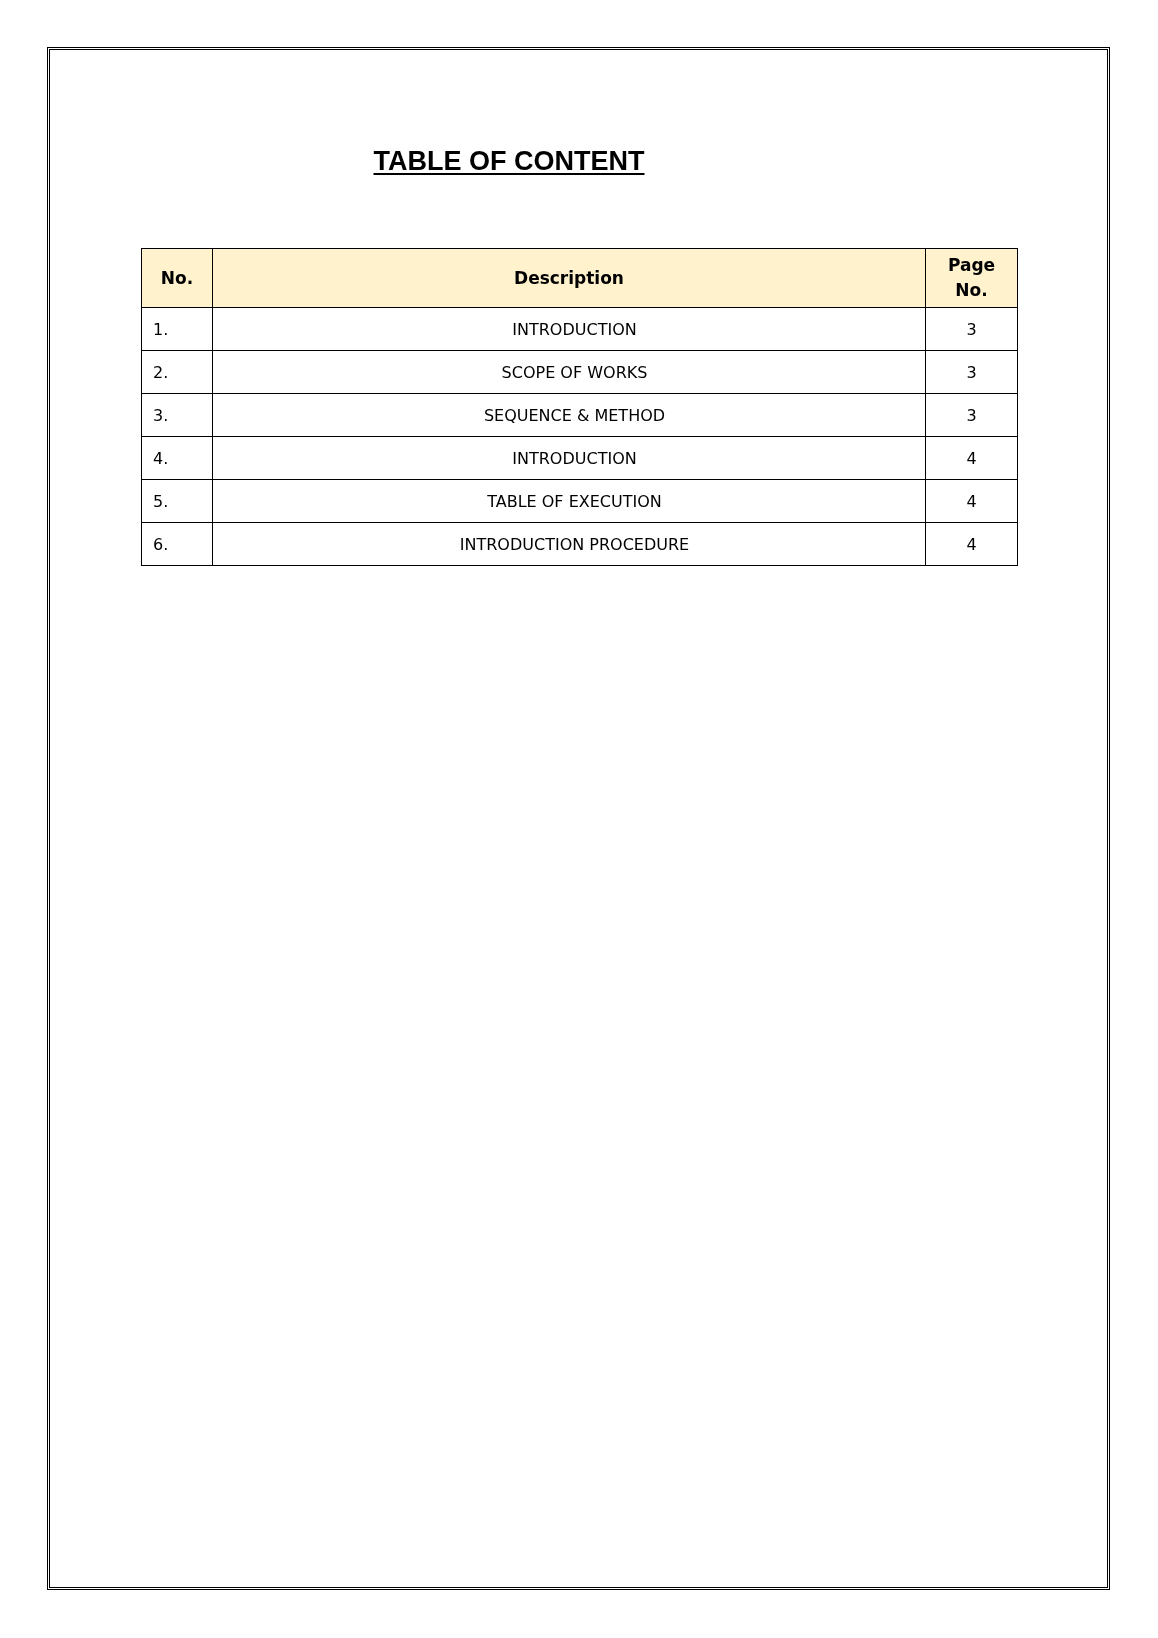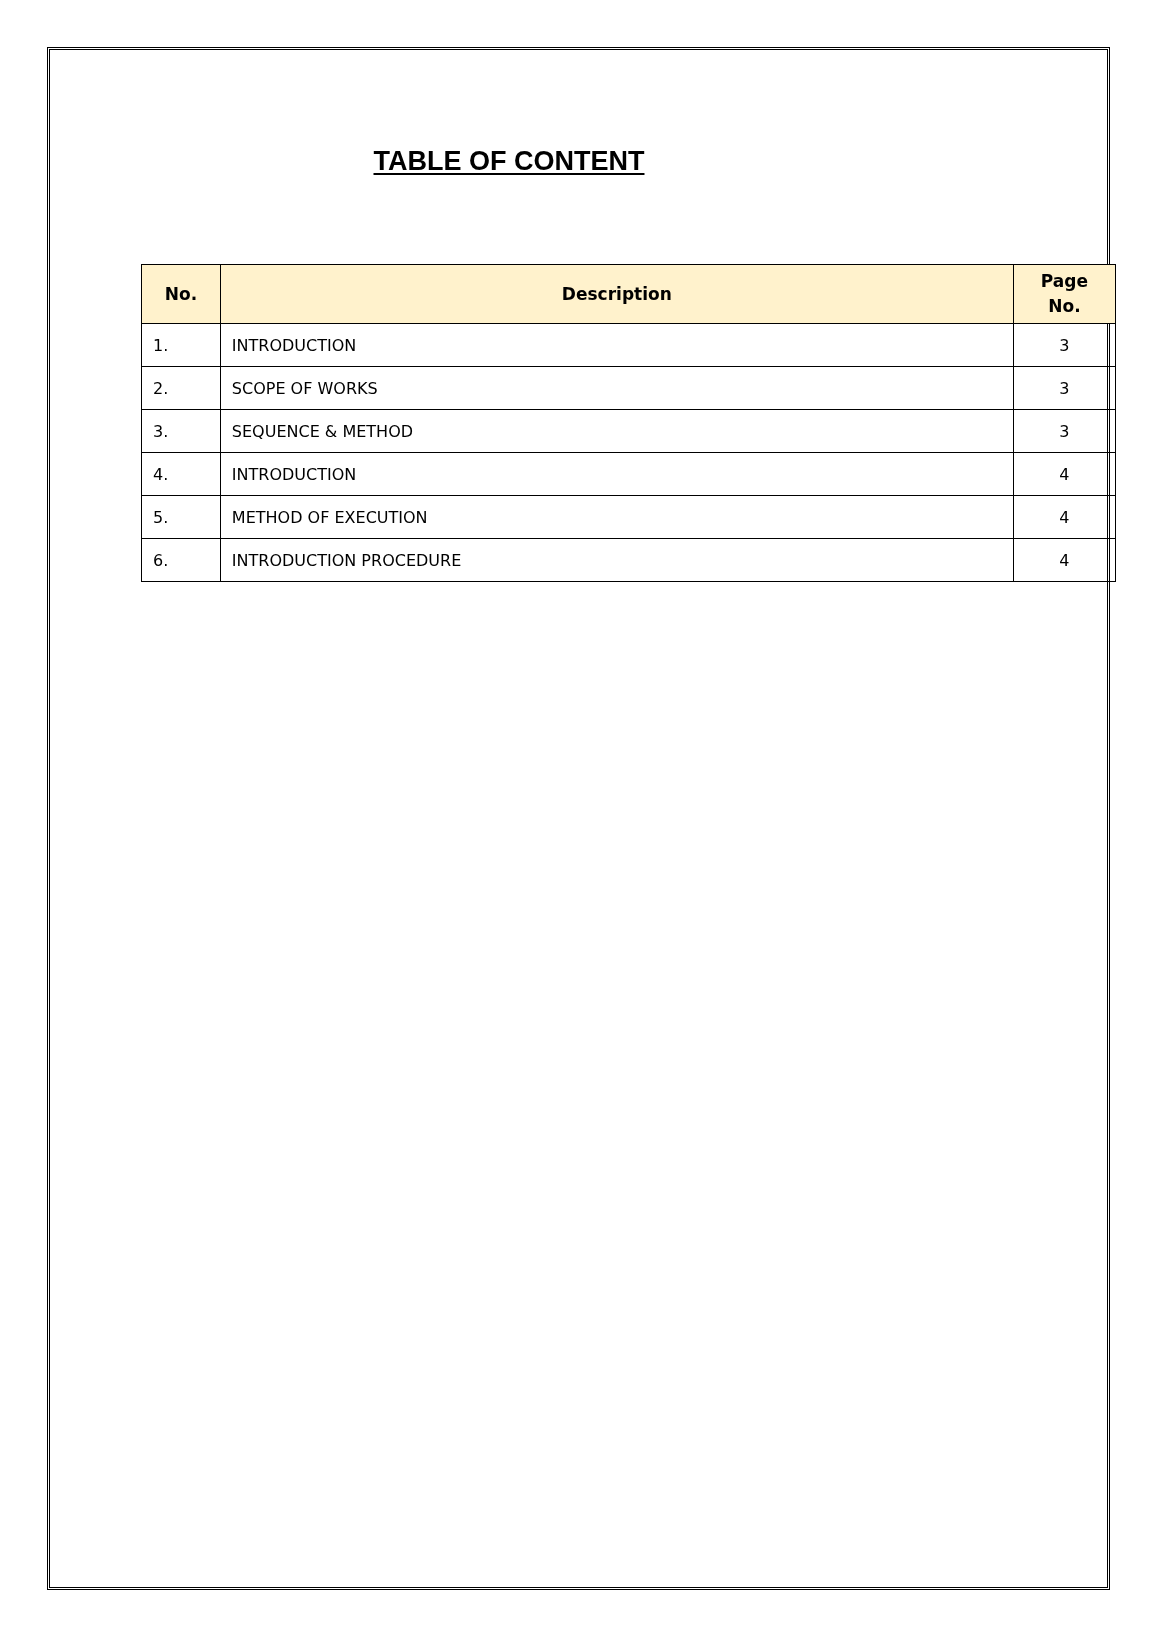--- a/index.html
+++ b/index.html
@@ -9,34 +9,34 @@
       position: absolute; left: 47px; top: 47px; width: 1063px; height: 1543px;
       border: 3px double #000; box-sizing: border-box;
     }
     .title {
       position: absolute; left: 0; width: 1018px; top: 146px; text-align: center;
       font-family: "Liberation Sans", sans-serif; font-weight: bold; font-size: 27px;
       text-decoration: underline; text-underline-offset: 3px; text-decoration-thickness: 2px;
       letter-spacing: 0px;
     }
     table.toc {
-      position: absolute; left: 141px; top: 264px; width: 975px;
+      position: absolute; left: 141px; top: 248px; width: 877px;
       border-collapse: collapse; font-family: "DejaVu Sans", sans-serif; font-size: 16px;
     }
     table.toc th, table.toc td { border: 1px solid #000; padding: 0; }
     table.toc th {
       background: #fff2cc; font-weight: bold; height: 58px; text-align: center;
       line-height: 25px; font-size: 17px;
     }
     table.toc td { height: 42px; }
     .col-no { width: 71px; }
     .col-desc { width: 714px; }
     .col-page { width: 92px; }
     td.no { padding-left: 11px !important; text-align: left; }
-    td.desc { padding-left: 11px !important; text-align: left; }
+    td.desc { padding-left: 11px !important; text-align: center; }
     td.page { text-align: center; }
   </style>
 </head>
 <body>
 
 <div class="page-border"></div>
 
 <div class="title">TABLE OF CONTENT</div>
 
 <table class="toc">
@@ -71,21 +71,21 @@
       <td class="desc">SEQUENCE &amp; METHOD</td>
       <td class="page">3</td>
     </tr>
     <tr>
       <td class="no">4.</td>
       <td class="desc">INTRODUCTION</td>
       <td class="page">4</td>
     </tr>
     <tr>
       <td class="no">5.</td>
-      <td class="desc">METHOD OF EXECUTION</td>
+      <td class="desc">TABLE OF EXECUTION</td>
       <td class="page">4</td>
     </tr>
     <tr>
       <td class="no">6.</td>
       <td class="desc">INTRODUCTION PROCEDURE</td>
       <td class="page">4</td>
     </tr>
   </tbody>
 </table>
 

